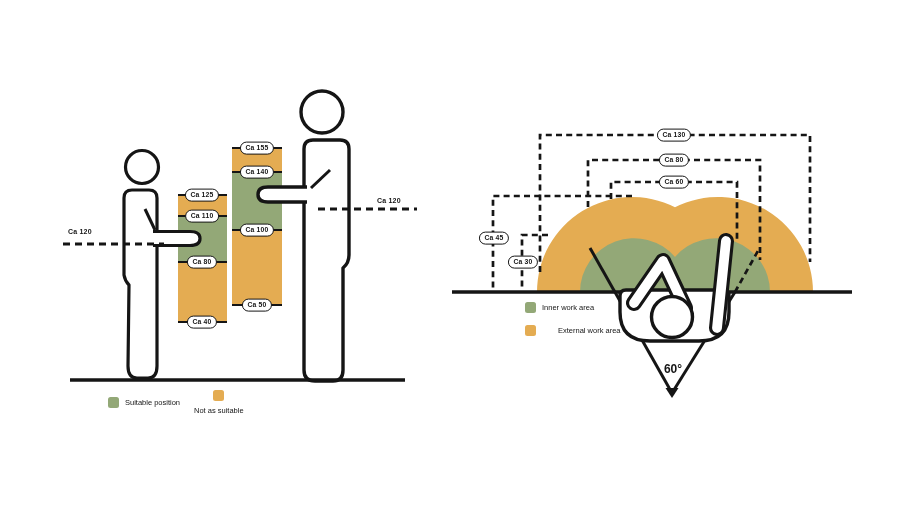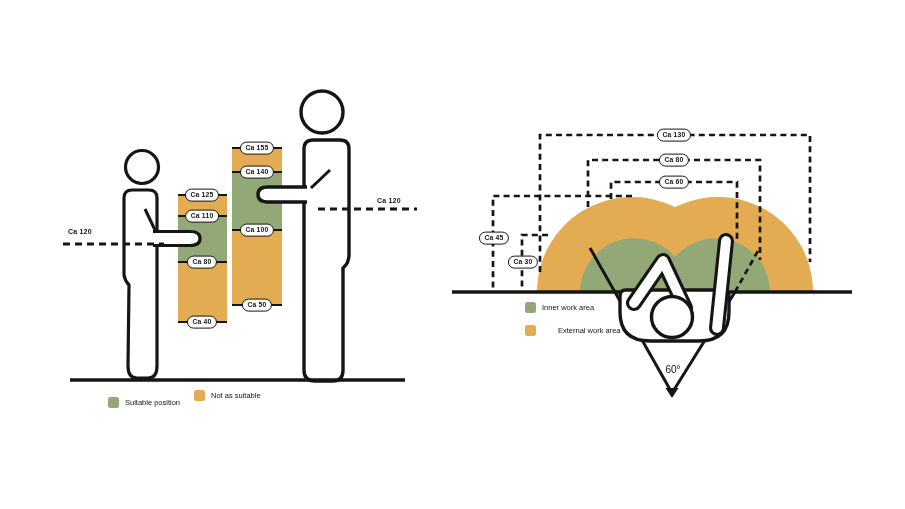--- a/index.html
+++ b/index.html
@@ -12,21 +12,21 @@
     position:absolute;transform:translate(-50%,-50%);
     background:#fff;border:1.7px solid #151515;border-radius:10px;
     font-size:6.8px;font-weight:700;line-height:1;padding:2px 4.5px;
     white-space:nowrap;letter-spacing:.2px;z-index:5;
   }
   .tiny-label{
     position:absolute;font-size:7px;font-weight:700;line-height:1;
     white-space:nowrap;z-index:5;letter-spacing:.2px;
   }
   .angle-label{
-    position:absolute;transform:translate(-50%,-50%);font-size:10px;font-weight:400;z-index:5;
+    position:absolute;transform:translate(-50%,-50%);font-size:12px;font-weight:700;z-index:5;
   }
   .legend-item{position:absolute;display:flex;align-items:center;gap:6px;z-index:5;padding-left:36px;}
   .swatch{width:11px;height:11px;border-radius:2.5px;flex:0 0 auto;}
   .swatch.green{background:#93A877;}
   .swatch.orange{background:#E4AC52;}
   .legend-text{font-size:7.5px;font-weight:400;line-height:1;white-space:nowrap;}
 </style>
 </head>
 <body>
 
@@ -124,21 +124,21 @@
   <div class="pill" style="left:674px;top:182px;">Ca 60</div>
   <div class="pill" style="left:494px;top:238px;">Ca 45</div>
   <div class="pill" style="left:523px;top:262px;">Ca 30</div>
 
   <div class="angle-label" style="left:673px;top:369px;">60°</div>
 
   <div class="legend-item" style="left:72px;top:397px;align-items:center;">
     <span class="swatch green"></span>
     <span class="legend-text">Suitable position</span>
   </div>
-  <div class="legend-item" style="left:158px;top:390px;">
+  <div class="legend-item" style="left:158px;top:390px;flex-direction:column;">
     <span class="swatch orange"></span>
     <span class="legend-text">Not as suitable</span>
   </div>
 
   <div class="legend-item" style="left:489px;top:302px;">
     <span class="swatch green"></span>
     <span class="legend-text">Inner work area</span>
   </div>
   <div class="legend-item" style="left:489px;top:325px;gap:22px;">
     <span class="swatch orange"></span>

